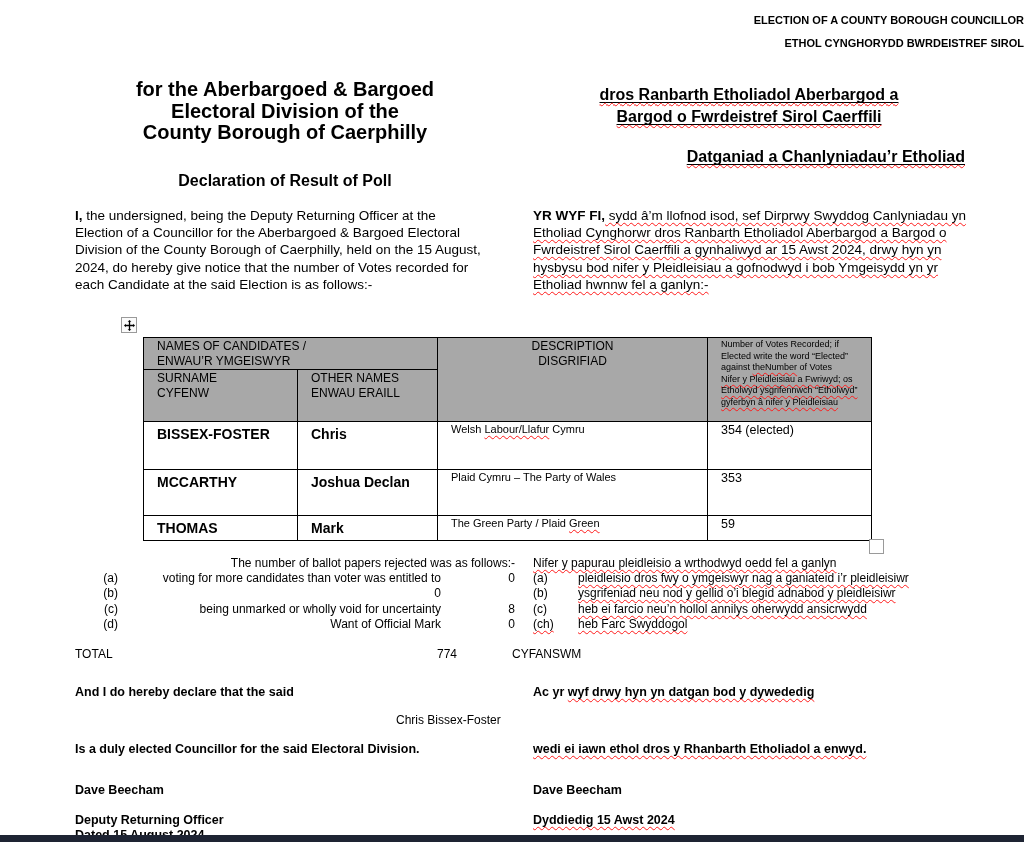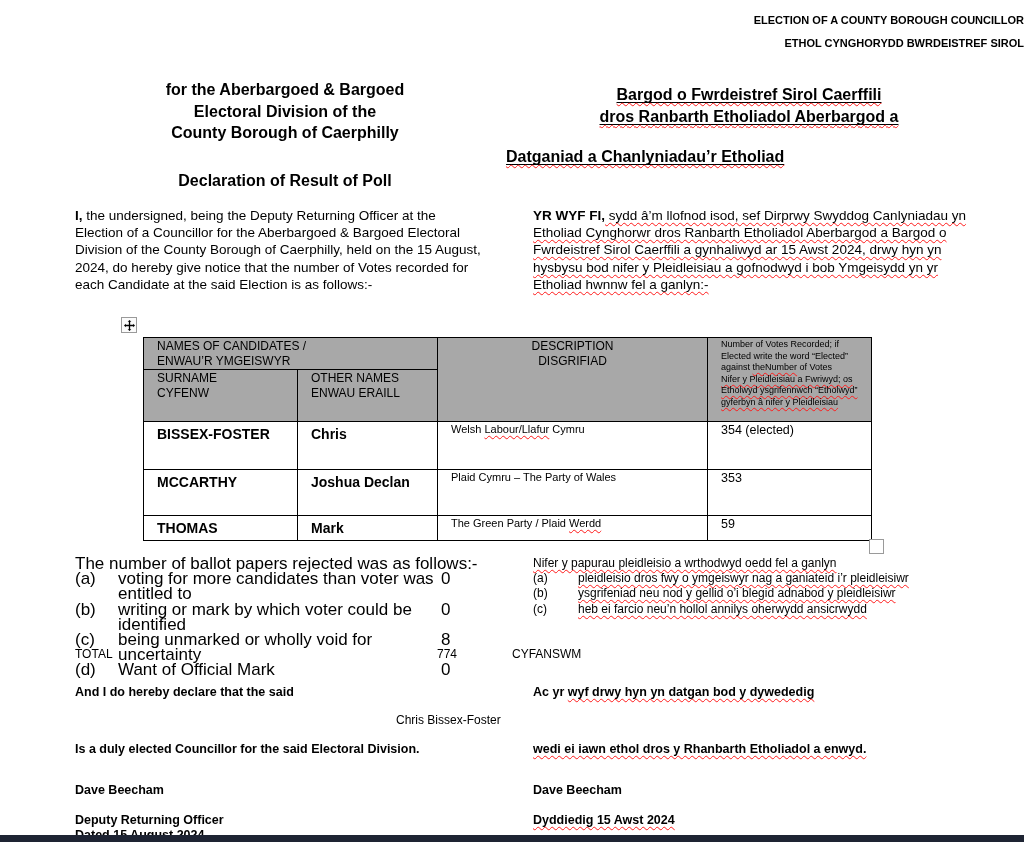--- a/index.html
+++ b/index.html
@@ -19,24 +19,24 @@
   .u{text-decoration:underline;text-decoration-thickness:1px;text-underline-offset:2px;}
   .sq{
     text-decoration-line:underline;
     text-decoration-style:wavy;
     text-decoration-color:var(--squiggle);
     text-decoration-thickness:1px;
     text-decoration-skip-ink:none;
     text-underline-offset:2px;
   }
   .title{top:9px;left:0;width:1024px;text-align:right;font-weight:bold;font-size:11px;line-height:23px;}
-  .head-left{top:79px;left:75px;width:420px;text-align:center;font-weight:bold;font-size:16px;line-height:21.5px;}
+  .head-left{top:79px;left:75px;width:420px;text-align:center;font-weight:bold;font-size:20px;line-height:21.5px;}
   .head-left-sub{top:172px;left:75px;width:420px;text-align:center;font-weight:bold;font-size:16px;}
   .head-right{top:84px;left:533px;width:432px;text-align:center;font-weight:bold;font-size:16px;line-height:21.5px;}
-  .head-right-sub{top:148px;left:506px;width:432px;text-align:left;font-weight:bold;font-size:16px;}
+  .head-right-sub{top:148px;left:533px;width:432px;text-align:right;font-weight:bold;font-size:16px;}
   .intro-en{top:207px;left:75px;width:412px;font-size:13.5px;line-height:17.2px;}
   .intro-cy{top:207px;left:533px;width:456px;font-size:13.5px;line-height:17.2px;}
 
   .tbl-wrap{top:337px;left:143px;width:728px;}
   table.results{border-collapse:collapse;table-layout:fixed;width:728px;}
   table.results td{border:1px solid var(--border);vertical-align:top;padding:1px 13px;overflow:hidden;}
   .hdr{background:var(--header-fill);}
   .names-cell{font-size:12px;line-height:14.5px;padding-top:3px;}
   .sub-cell{font-size:12px;line-height:14.5px;padding-top:3px;}
   .desc-hdr{font-size:12px;line-height:15px;text-align:center;padding-top:14px;margin-top:36px;}
@@ -50,21 +50,21 @@
   .move-handle{
     position:absolute;top:-20px;left:-22px;width:14px;height:14px;
     border:1px solid #9a9a9a;background:#fbfbfb;
     display:flex;align-items:center;justify-content:center;
   }
   .resize-handle{
     position:absolute;top:202px;left:726px;width:13px;height:13px;
     border:1px solid #9a9a9a;background:#ffffff;
   }
 
-  .rej-en{top:556px;left:75px;width:440px;font-size:17px;line-height:15.2px;}
+  .rej-en{top:556px;left:75px;width:440px;font-size:12px;line-height:15.2px;text-align:right;}
   .rej-cy{top:556px;left:533px;width:470px;font-size:12px;line-height:15.2px;}
   .rej-row{display:grid;grid-template-columns:43px 323px auto;}
   .rej-row-cy{display:grid;grid-template-columns:45px auto;}
   .totals{top:647px;left:0;width:1024px;height:16px;font-size:12px;}
   .totals .t-en{position:absolute;left:75px;}
   .totals .t-val{position:absolute;left:437px;}
   .totals .t-cy{position:absolute;left:512px;}
 
   .dec-row{left:0;width:1024px;font-size:12.5px;font-weight:bold;}
   .dcol-l{position:absolute;left:75px;width:430px;}
@@ -86,22 +86,22 @@
   </div>
 
   <div class="abs head-left">
     <div>for the Aberbargoed &amp; Bargoed</div>
     <div>Electoral Division of the</div>
     <div>County Borough of Caerphilly</div>
   </div>
   <div class="abs head-left-sub">Declaration of Result of Poll</div>
 
   <div class="abs head-right u">
+    <div><span class="sq">dros Ranbarth Etholiadol Aberbargod a</span></div>
     <div><span class="sq">Bargod o Fwrdeistref Sirol Caerffili</span></div>
-    <div><span class="sq">dros Ranbarth Etholiadol Aberbargod a</span></div>
   </div>
   <div class="abs head-right-sub u">
     <span class="sq">Datganiad a Chanlyniadau’r Etholiad</span>
   </div>
 
   <div class="abs intro-en">
     <span class="b">I,</span><span> the undersigned, being the Deputy Returning Officer at the Election of a Councillor for the Aberbargoed &amp; Bargoed Electoral Division of the County Borough of Caerphilly, held on the 15 August, 2024, do hereby give notice that the number of Votes recorded for each Candidate at the said Election is as follows:-</span>
   </div>
   <div class="abs intro-cy">
     <span class="b">YR WYF FI,</span><span class="sq"> sydd â’m llofnod isod, sef Dirprwy Swyddog Canlyniadau yn Etholiad Cynghorwr dros Ranbarth Etholiadol Aberbargod a Bargod o Fwrdeistref Sirol Caerffili a gynhaliwyd ar 15 Awst 2024, drwy hyn yn hysbysu bod nifer y Pleidleisiau a gofnodwyd i bob Ymgeisydd yn yr Etholiad hwnnw fel a ganlyn:-</span>
@@ -155,37 +155,36 @@
       </tr>
       <tr class="r2">
         <td class="cand">MCCARTHY</td>
         <td class="cand">Joshua Declan</td>
         <td class="desc-cell"><span>Plaid Cymru – The Party of Wales</span><span class="sq"></span><span></span></td>
         <td class="votes-cell">353</td>
       </tr>
       <tr class="r3">
         <td class="cand">THOMAS</td>
         <td class="cand">Mark</td>
-        <td class="desc-cell"><span>The Green Party / Plaid </span><span class="sq">Werdd</span><span></span></td>
+        <td class="desc-cell"><span>The Green Party / Plaid </span><span class="sq">Green</span><span></span></td>
         <td class="votes-cell">59</td>
       </tr>
     </tbody>
       </table>
   </div>
 
   <div class="abs rej-en">
     <div>The number of ballot papers rejected was as follows:-</div>
     <div class="rej-row">
       <span>(a)</span>
       <span>voting for more candidates than voter was entitled to</span>
       <span>0</span>
     </div>
     <div class="rej-row">
       <span>(b)</span>
-      <span>writing or mark by which voter could be identified</span>
       <span>0</span>
     </div>
     <div class="rej-row">
       <span>(c)</span>
       <span>being unmarked or wholly void for uncertainty</span>
       <span>8</span>
     </div>
     <div class="rej-row">
       <span>(d)</span>
       <span>Want of Official Mark</span>
@@ -199,20 +198,24 @@
       <span>(a)</span>
       <span class="sq">pleidleisio dros fwy o ymgeiswyr nag a ganiateid i’r pleidleisiwr</span>
     </div>
     <div class="rej-row-cy">
       <span>(b)</span>
       <span class="sq">ysgrifeniad neu nod y gellid o’i blegid adnabod y pleidleisiwr</span>
     </div>
     <div class="rej-row-cy">
       <span>(c)</span>
       <span class="sq">heb ei farcio neu’n hollol annilys oherwydd ansicrwydd</span>
+    </div>
+    <div class="rej-row-cy">
+      <span class="sq">(ch)</span>
+      <span class="sq">heb Farc Swyddogol</span>
     </div>
   </div>
 
   <div class="abs totals">
     <span class="t-en">TOTAL</span>
     <span class="t-val">774</span>
     <span class="t-cy">CYFANSWM</span>
   </div>
 
   <div class="abs dec-row dec1">

